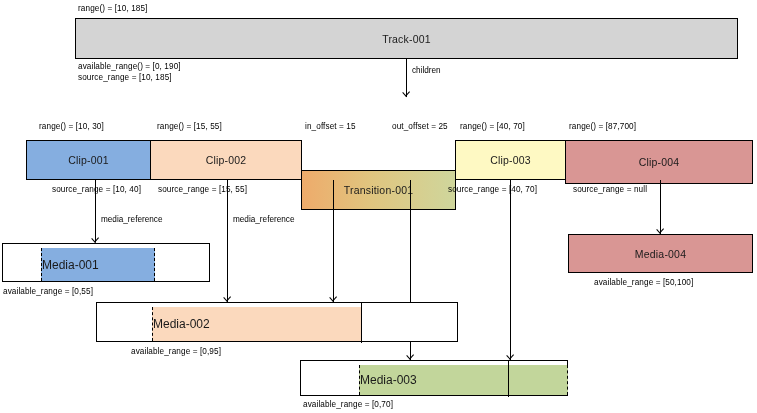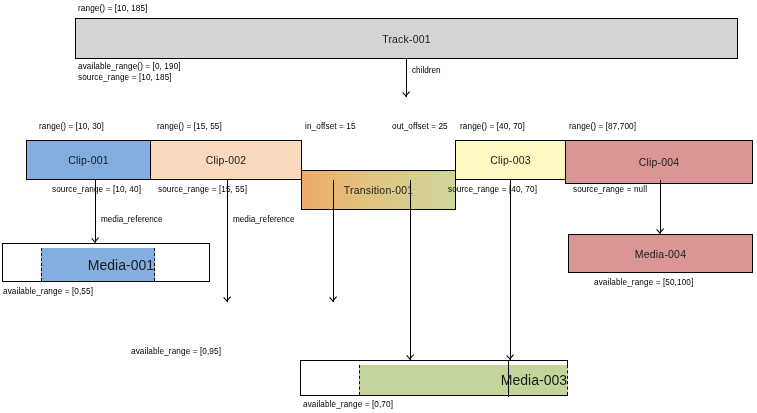--- a/index.html
+++ b/index.html
@@ -49,22 +49,22 @@
     box-sizing:border-box;
     border:1.2px solid #000000;
     background:#ffffff;
   }
   .media-fill {
     position:absolute;
     box-sizing:border-box;
     top:4px; bottom:0;
     display:flex;
     align-items:center;
-    justify-content:flex-end;
-    font-size:14px;
+    justify-content:flex-start;
+    font-size:12px;
     color:#1a1a1a;
   }
   .media-fill.dash {
     border-left:1.3px dashed #000000;
     border-right:1.3px dashed #000000;
   }
   .vline {
     position:absolute;
     width:0;
     border-left:1.1px solid #000000;
@@ -164,20 +164,26 @@
   <div class="vline" style="left:660px; top:180px; height:54px;"></div>
   <div class="arrow open" style="left:656.5px; top:229px;"></div>
 
   <div class="media-shell" style="left:2px; top:243px; width:208px; height:39px;">
     <div class="media-fill dash" style="left:38px; width:114px; background:#85aee0;">
       <span>Media-001</span>
     </div>
   </div>
   <div class="lbl" style="left:3px; top:287px;">available_range = [0,55]</div>
 
+  <div class="media-shell" style="left:96px; top:302px; width:362px; height:40px;">
+    <div class="media-fill dash" style="left:55px; width:210px; background:#fbd9bd;">
+      <span>Media-002</span>
+    </div>
+    <div class="vline" style="left:264px; top:0; height:40px;"></div>
+  </div>
   <div class="lbl" style="left:99px; top:347px;margin-left:32px;">available_range = [0,95]</div>
 
   <div class="media-shell" style="left:300px; top:360px; width:268px; height:36px;">
     <div class="media-fill dash" style="left:58px; width:209px; background:#c2d69b;">
       <span>Media-003</span>
     </div>
     <div class="vline" style="left:207px; top:0; height:36px;"></div>
   </div>
   <div class="lbl" style="left:303px; top:400px;">available_range = [0,70]</div>
 

